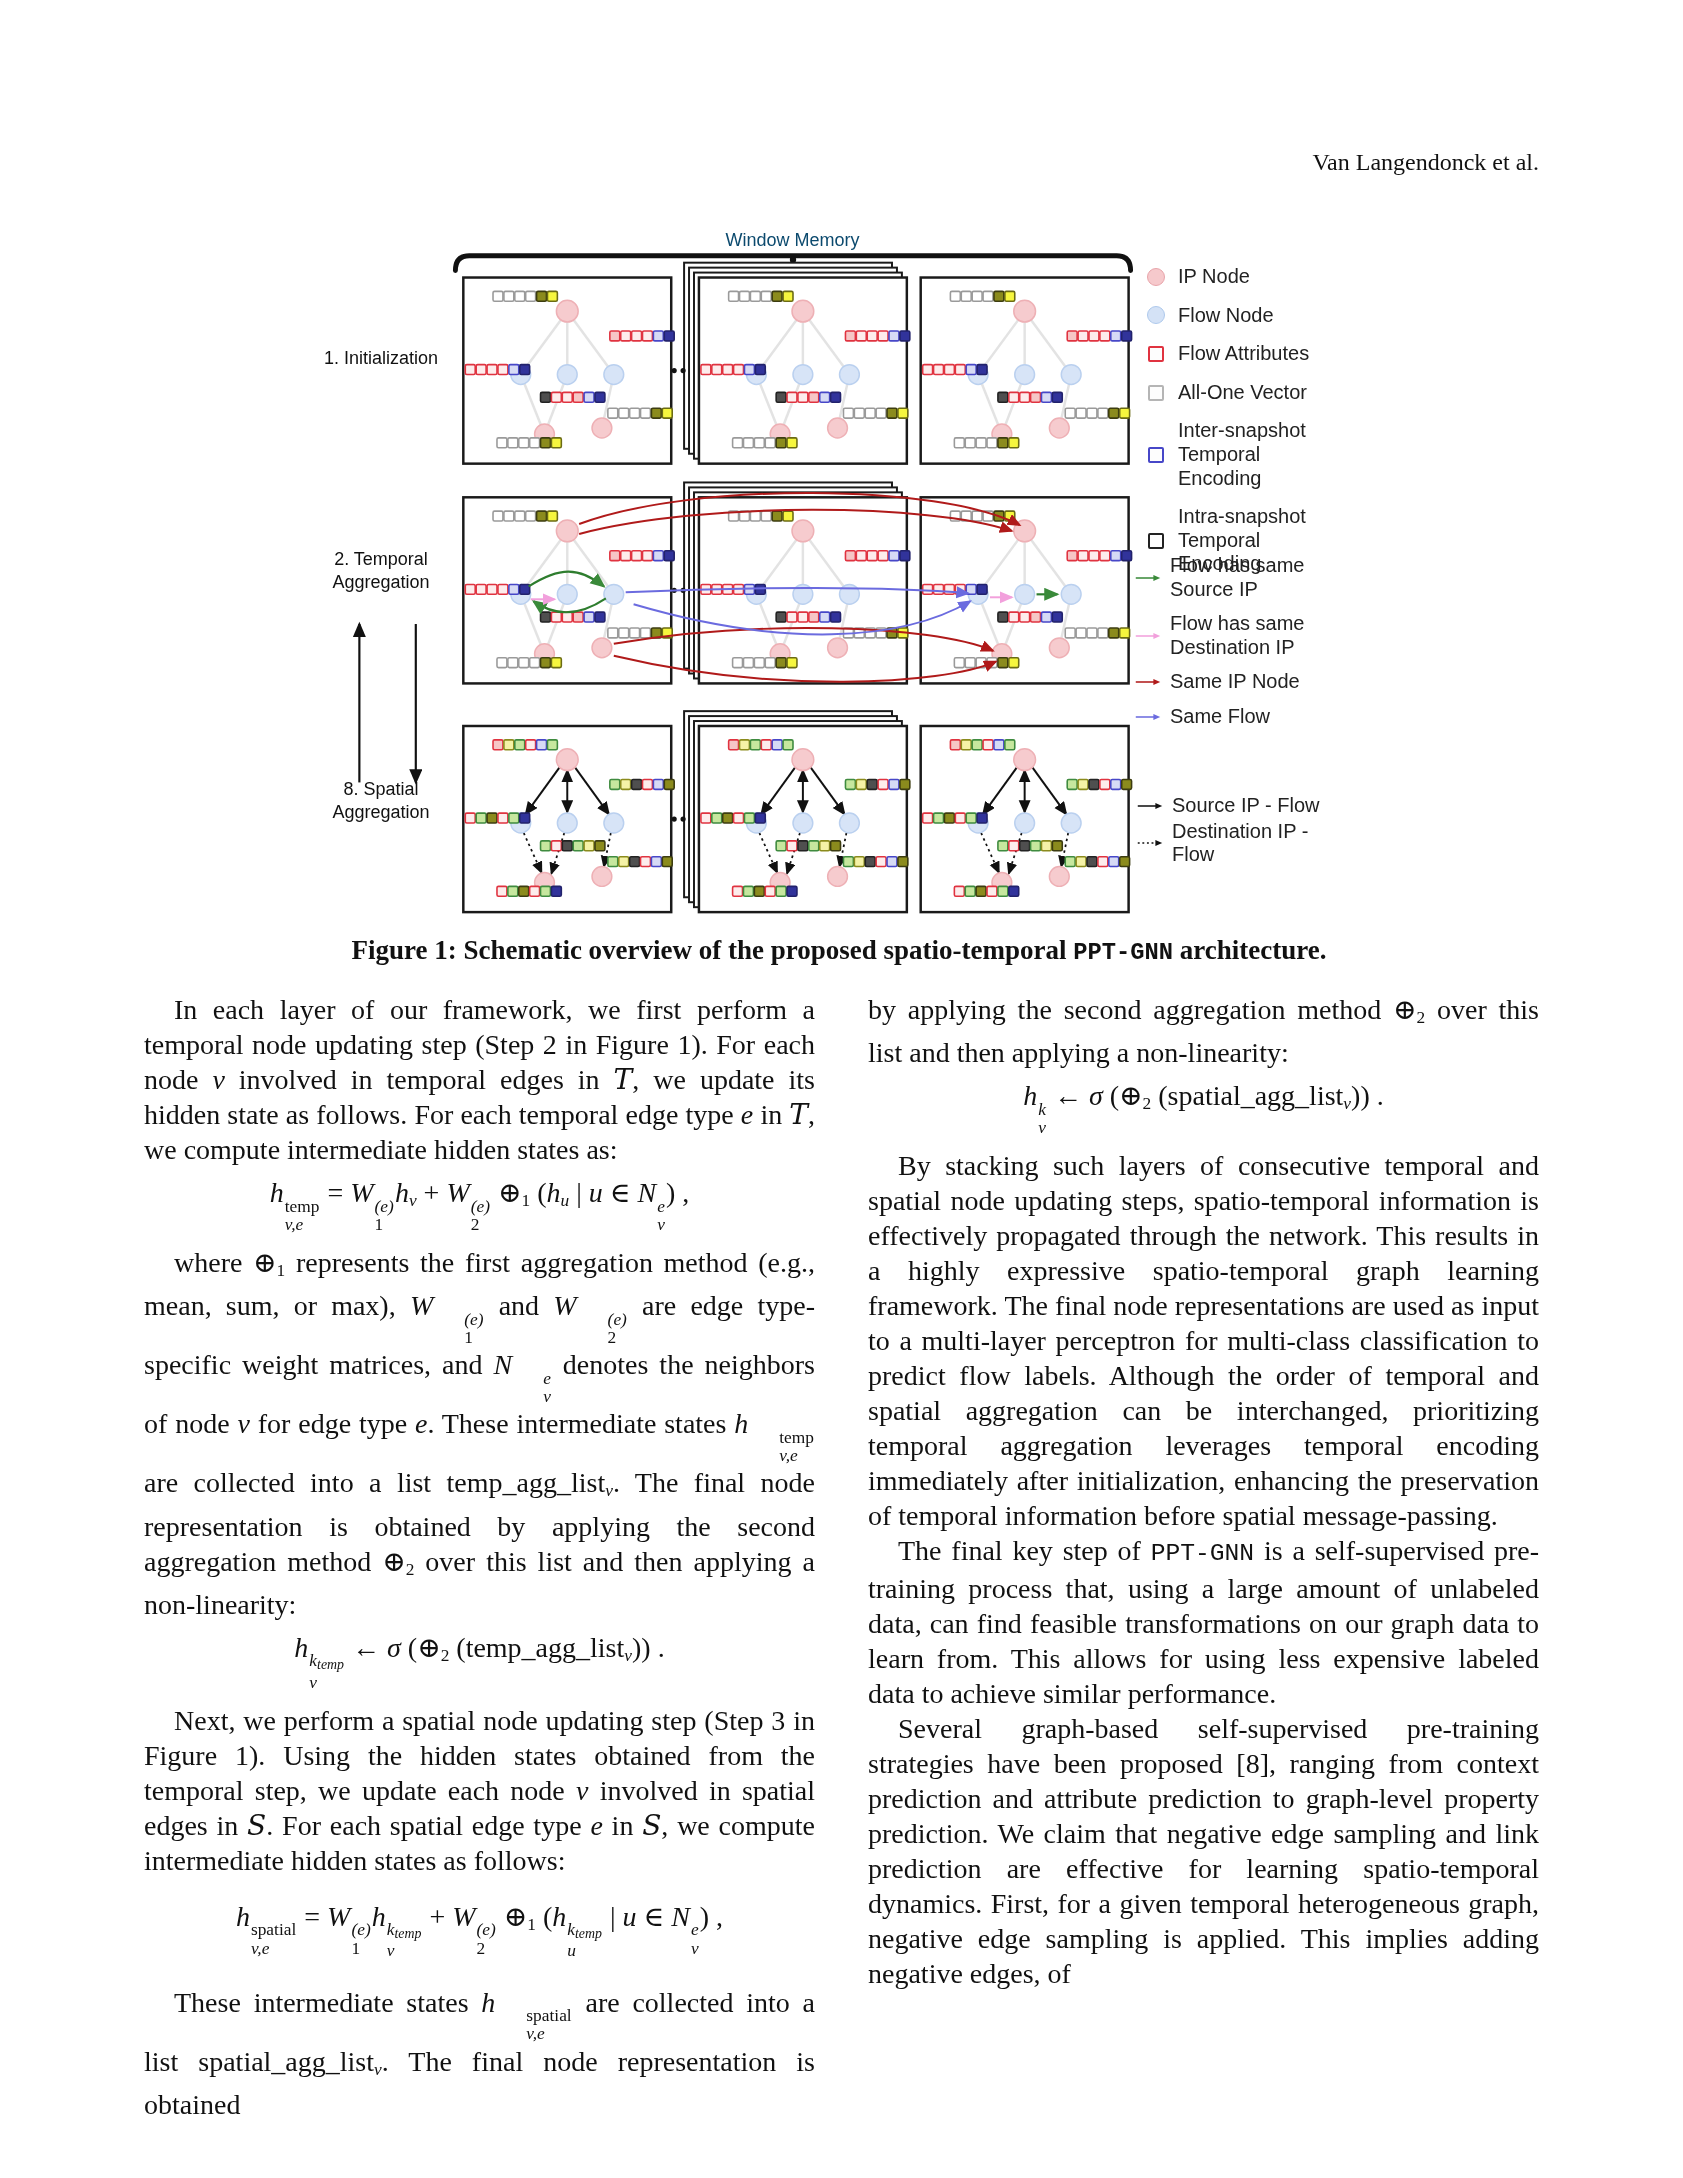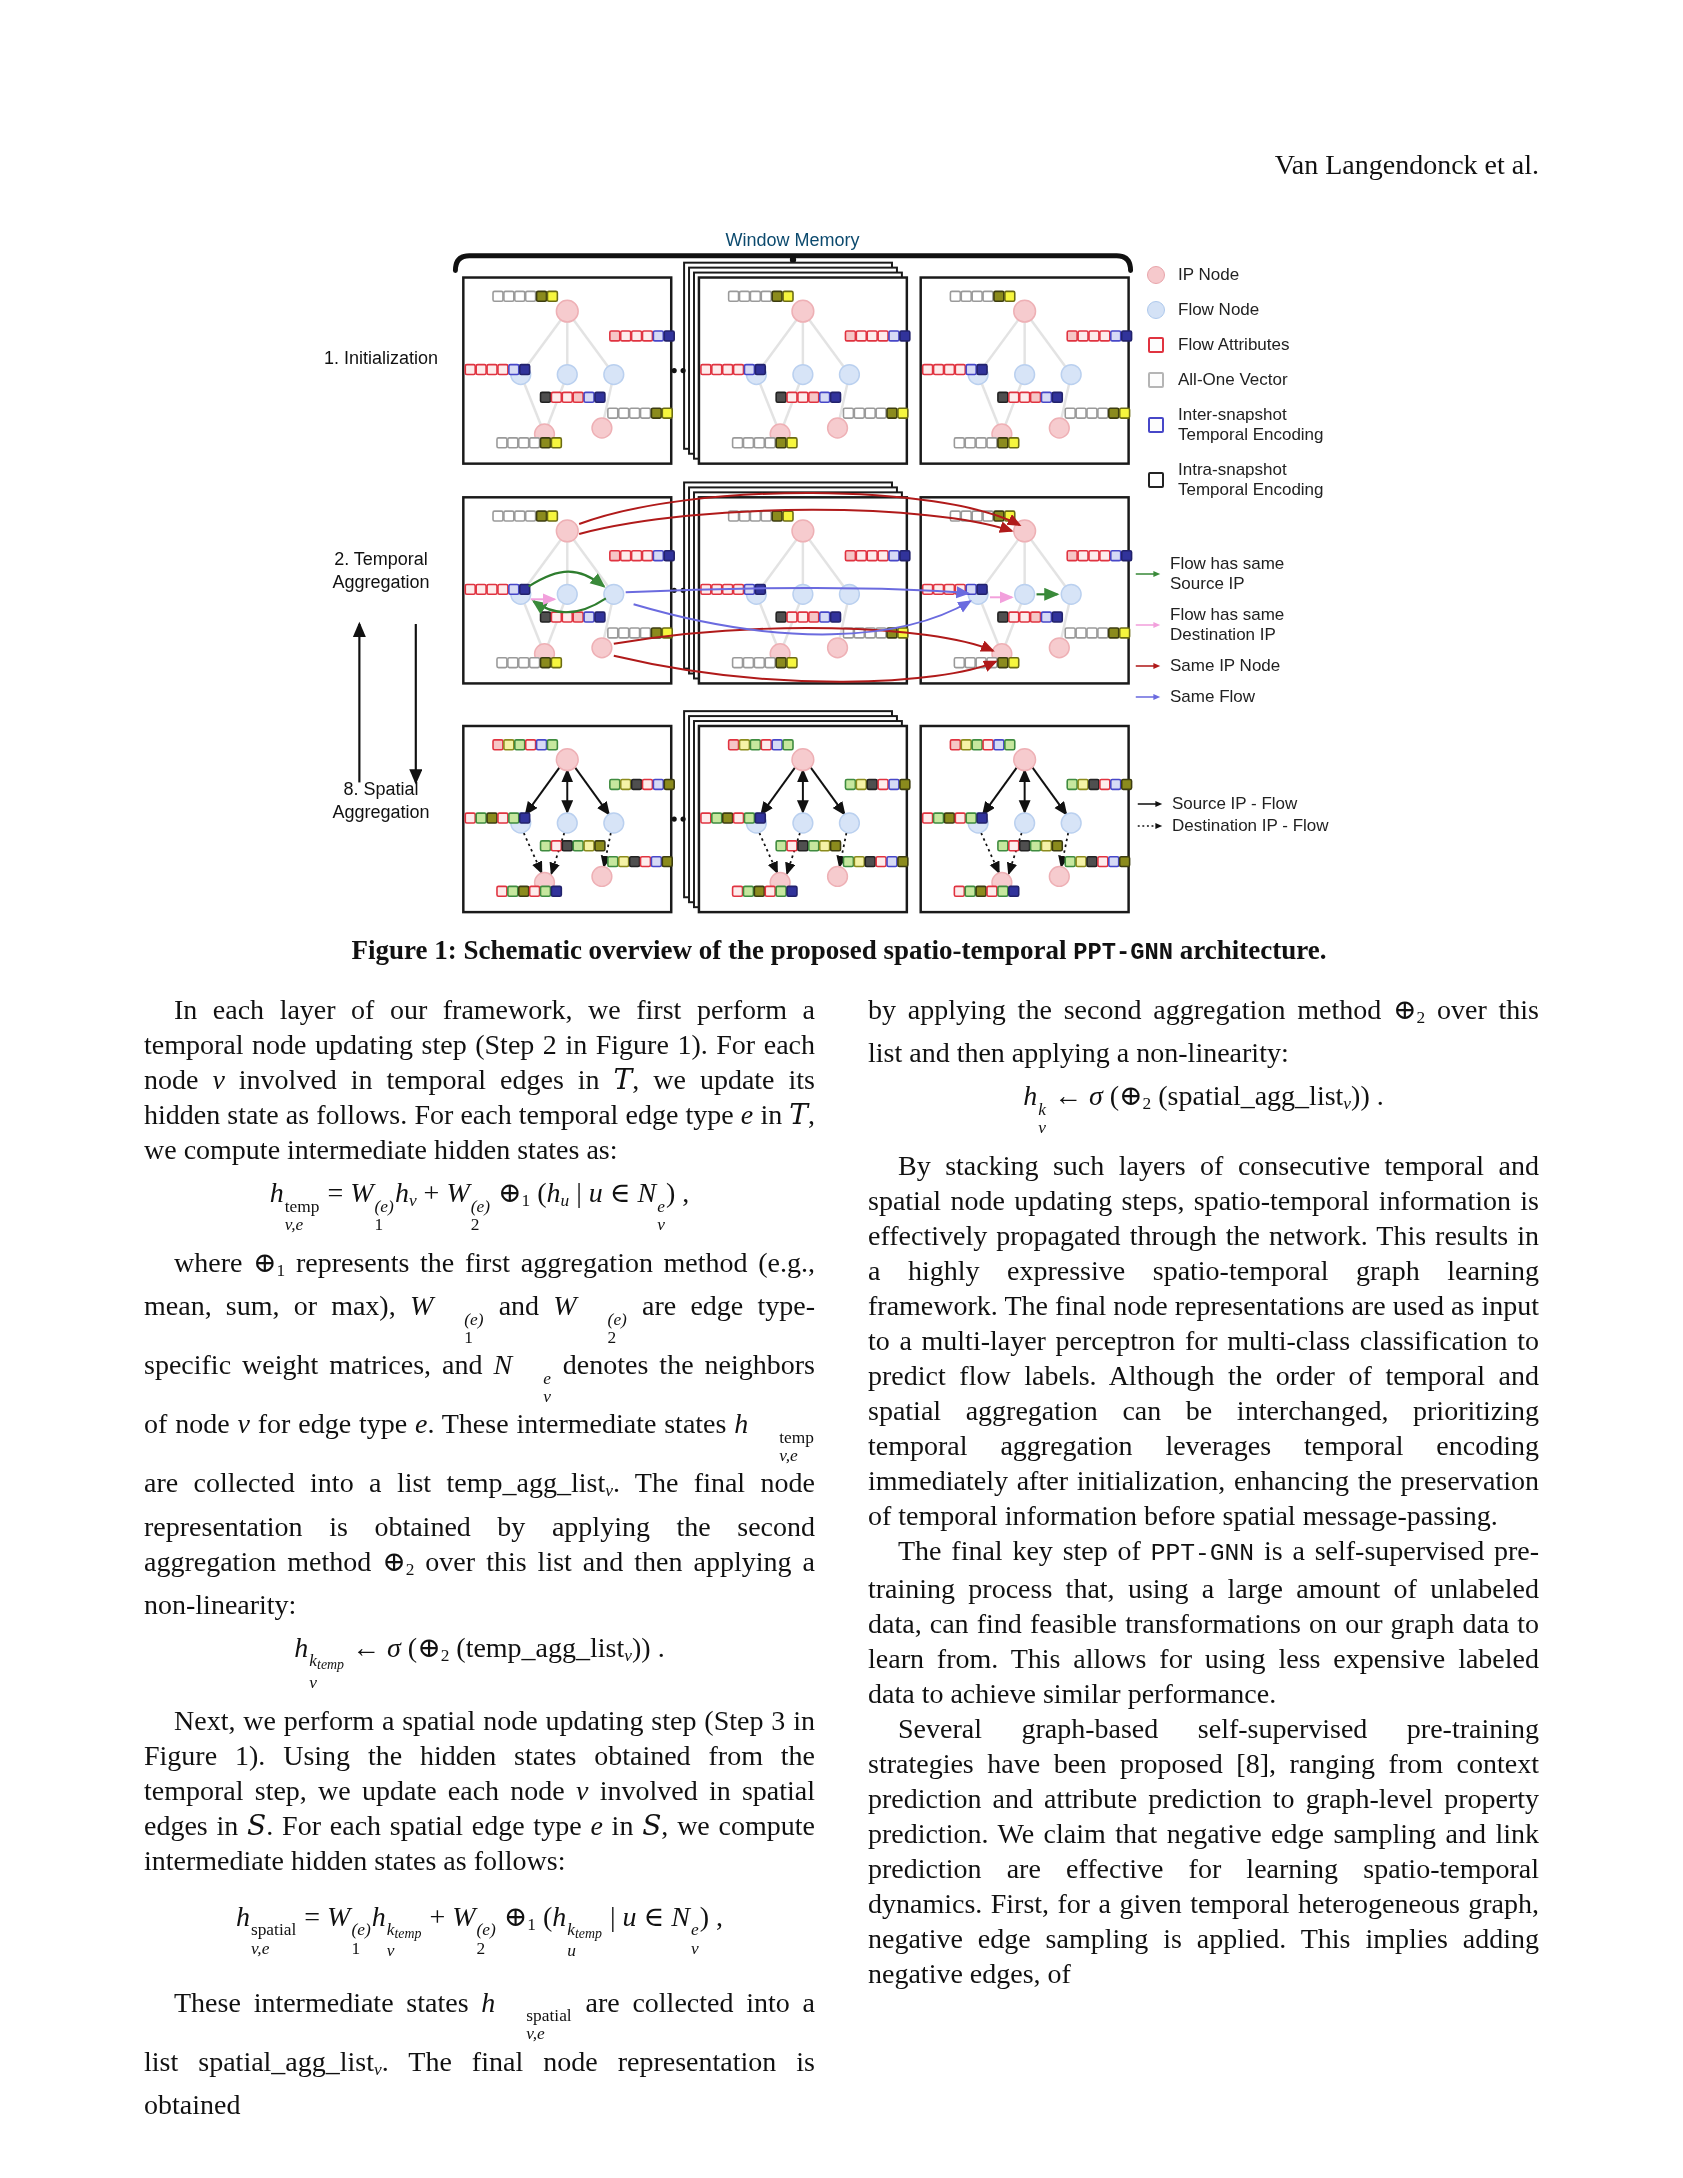--- a/index.html
+++ b/index.html
@@ -1,36 +1,36 @@
 <!DOCTYPE html>
 <html><head>
 <meta charset="utf-8">
 <style>
   html,body{margin:0;padding:0;background:#ffffff;}
   .page{position:relative;width:1683px;height:2178px;background:#ffffff;overflow:hidden;
         font-family:"Liberation Serif","DejaVu Serif",serif;color:#111;}
-  #running-head{position:absolute;top:149px;right:144px;font-size:28px;}
+  #running-head{position:absolute;top:149px;right:144px;font-size:24px;}
   #figure-area{position:absolute;top:228px;left:0;width:1683px;height:698px;}
   #fig-svg{position:absolute;left:0;top:0;}
   #window-memory{position:absolute;top:2px;left:455px;width:675px;text-align:center;
         font-family:"Liberation Sans","DejaVu Sans",sans-serif;font-size:18px;color:#0c4a6e;}
   .step-label{position:absolute;left:293px;width:176px;text-align:center;
         font-family:"Liberation Sans","DejaVu Sans",sans-serif;font-size:18px;line-height:1.3;color:#111;}
   #step-1{top:347px;}
   #step-2{top:548px;}
   #step-3{top:778px;}
   .legend{position:absolute;display:flex;flex-direction:column;}
   #legend-nodes{left:1143px;top:265px;gap:15px;}
   #legend-temporal{left:1135px;top:554px;gap:11px;}
   #legend-spatial{left:1137px;top:794px;gap:2px;}
   .lg-row{display:flex;align-items:center;gap:9px;}
   .lg-marker{flex:0 0 auto;display:flex;align-items:center;justify-content:center;width:26px;}
   .lg-circ{width:16px;height:16px;border-radius:50%;border:1.5px solid;}
   .lg-sq{width:12px;height:12px;border:2.5px solid;border-radius:2px;background:#fdfdfd;}
-  .lg-label{font-family:"Liberation Sans","DejaVu Sans",sans-serif;font-size:17px;line-height:1.18;
+  .lg-label{font-family:"Liberation Sans","DejaVu Sans",sans-serif;font-size:20px;line-height:1.18;
         color:#222;max-width:163px;}
   #caption{position:absolute;top:935px;left:0;width:1678px;text-align:center;
         font-size:27px;font-weight:bold;}
   .col{position:absolute;top:992px;width:671px;}
   #col-left{left:144px;}
   #col-right{left:868px;}
   .para{font-size:28px;line-height:35px;text-align:justify;}
   .para.ind{text-indent:30px;}
   .equation{font-size:28px;text-align:center;margin:9px 0 11px;}
   .equation.big{margin:22px 0 24px;}

